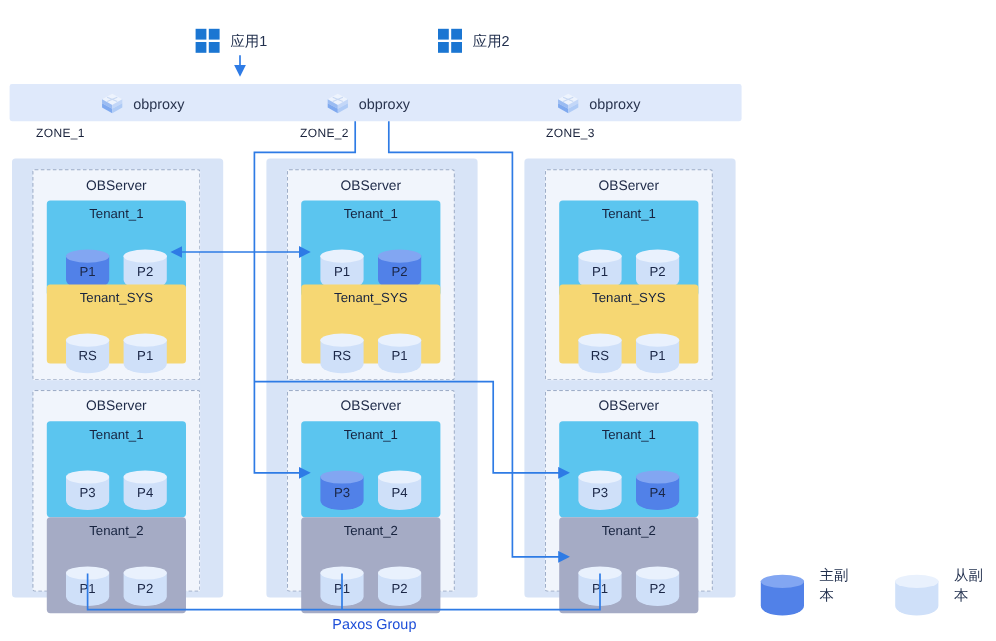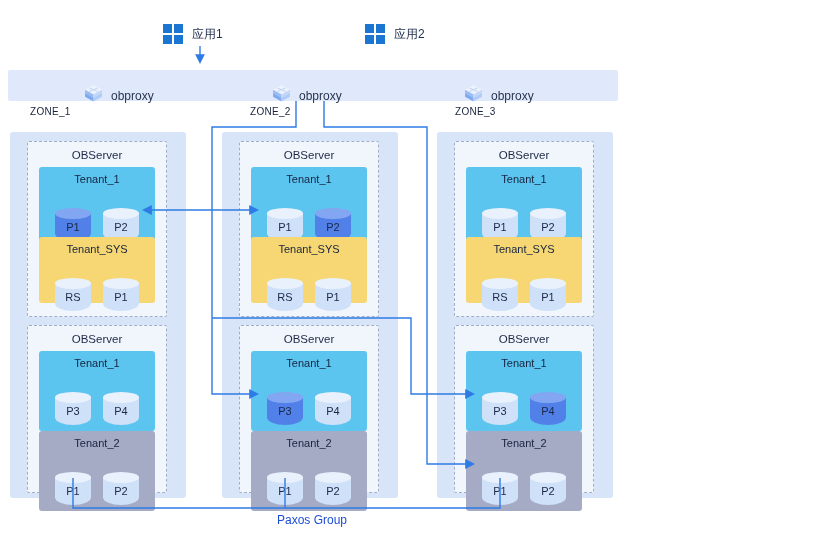--- a/index.html
+++ b/index.html
@@ -7,21 +7,21 @@
   .canvas{position:relative;width:830px;height:534px;background:#fff;overflow:hidden;}
 
   
   .app{position:absolute;display:flex;align-items:center;gap:9px;}
   .app-icon{width:20px;height:20px;display:grid;grid-template-columns:9px 9px;grid-template-rows:9px 9px;gap:2px;}
   .app-icon i{background:var(--app_icon_blue,#1B76D2);display:block;}
   .app-label{font-size:12px;color:#22304e;}
 
   
   .proxy-bar{position:absolute;left:8px;top:70px;width:610px;height:31px;background:var(--proxy_bar_bg,#DFE9FB);border-radius:2px;}
-  .proxy-item{position:absolute;top:0;height:33px;display:flex;align-items:flex-end;gap:8px;}
+  .proxy-item{position:absolute;top:0;height:33px;display:flex;align-items:center;gap:8px;}
   .proxy-item .proxy-label{font-size:12px;color:#2a3550;}
 
   
   .zone-label{position:absolute;top:106px;font-size:10px;color:#19223b;letter-spacing:.3px;}
   .zone{position:absolute;top:132px;width:176px;height:366px;background:var(--zone_bg,#D8E4F7);border-radius:3px;}
   .observer{position:absolute;left:17px;width:140px;background:var(--observer_bg,#F1F5FC);border:1px dashed #9FAEC8;border-radius:2px;box-sizing:border-box;}
   .ob1{top:9px;height:176px;}
   .ob2{top:193px;height:168px;}
   .ob-title{padding-top:7px;text-align:center;font-size:11.5px;color:#1d2947;}
   .tenant{position:absolute;left:11px;width:116px;border-radius:3px;}
@@ -273,20 +273,30 @@
           <div class="cyl follower">
               <span>P2</span>
             </div>
         </div>
       </div>
     </div>
   </div>
 
   <div class="paxos-label">Paxos Group</div>
 
+  <div class="legend">
+    <div class="legend-item">
+      <div class="cyl primary"></div>
+      <span class="legend-label">主副本</span>
+    </div>
+    <div class="legend-item">
+      <div class="cyl follower"></div>
+      <span class="legend-label">从副本</span>
+    </div>
+  </div>
 
   <svg class="overlay" viewBox="0 0 830 534">
     <defs>
       <marker id="arr" viewBox="0 0 10 10" refX="8" refY="5" markerWidth="7" markerHeight="7" orient="auto-start-reverse">
         <path d="M0,0 L10,5 L0,10 z" class="arrowhead"></path>
       </marker>
     </defs>
     <path class="connector" marker-end="url(#arr)" d="M200,46 L200,62"></path>
     <path class="connector" marker-start="url(#arr)" marker-end="url(#arr)" d="M144,210 L257,210"></path>
     <path class="connector" marker-end="url(#arr)" d="M296,101 L296,127 L212,127 L212,394 L257,394"></path>

